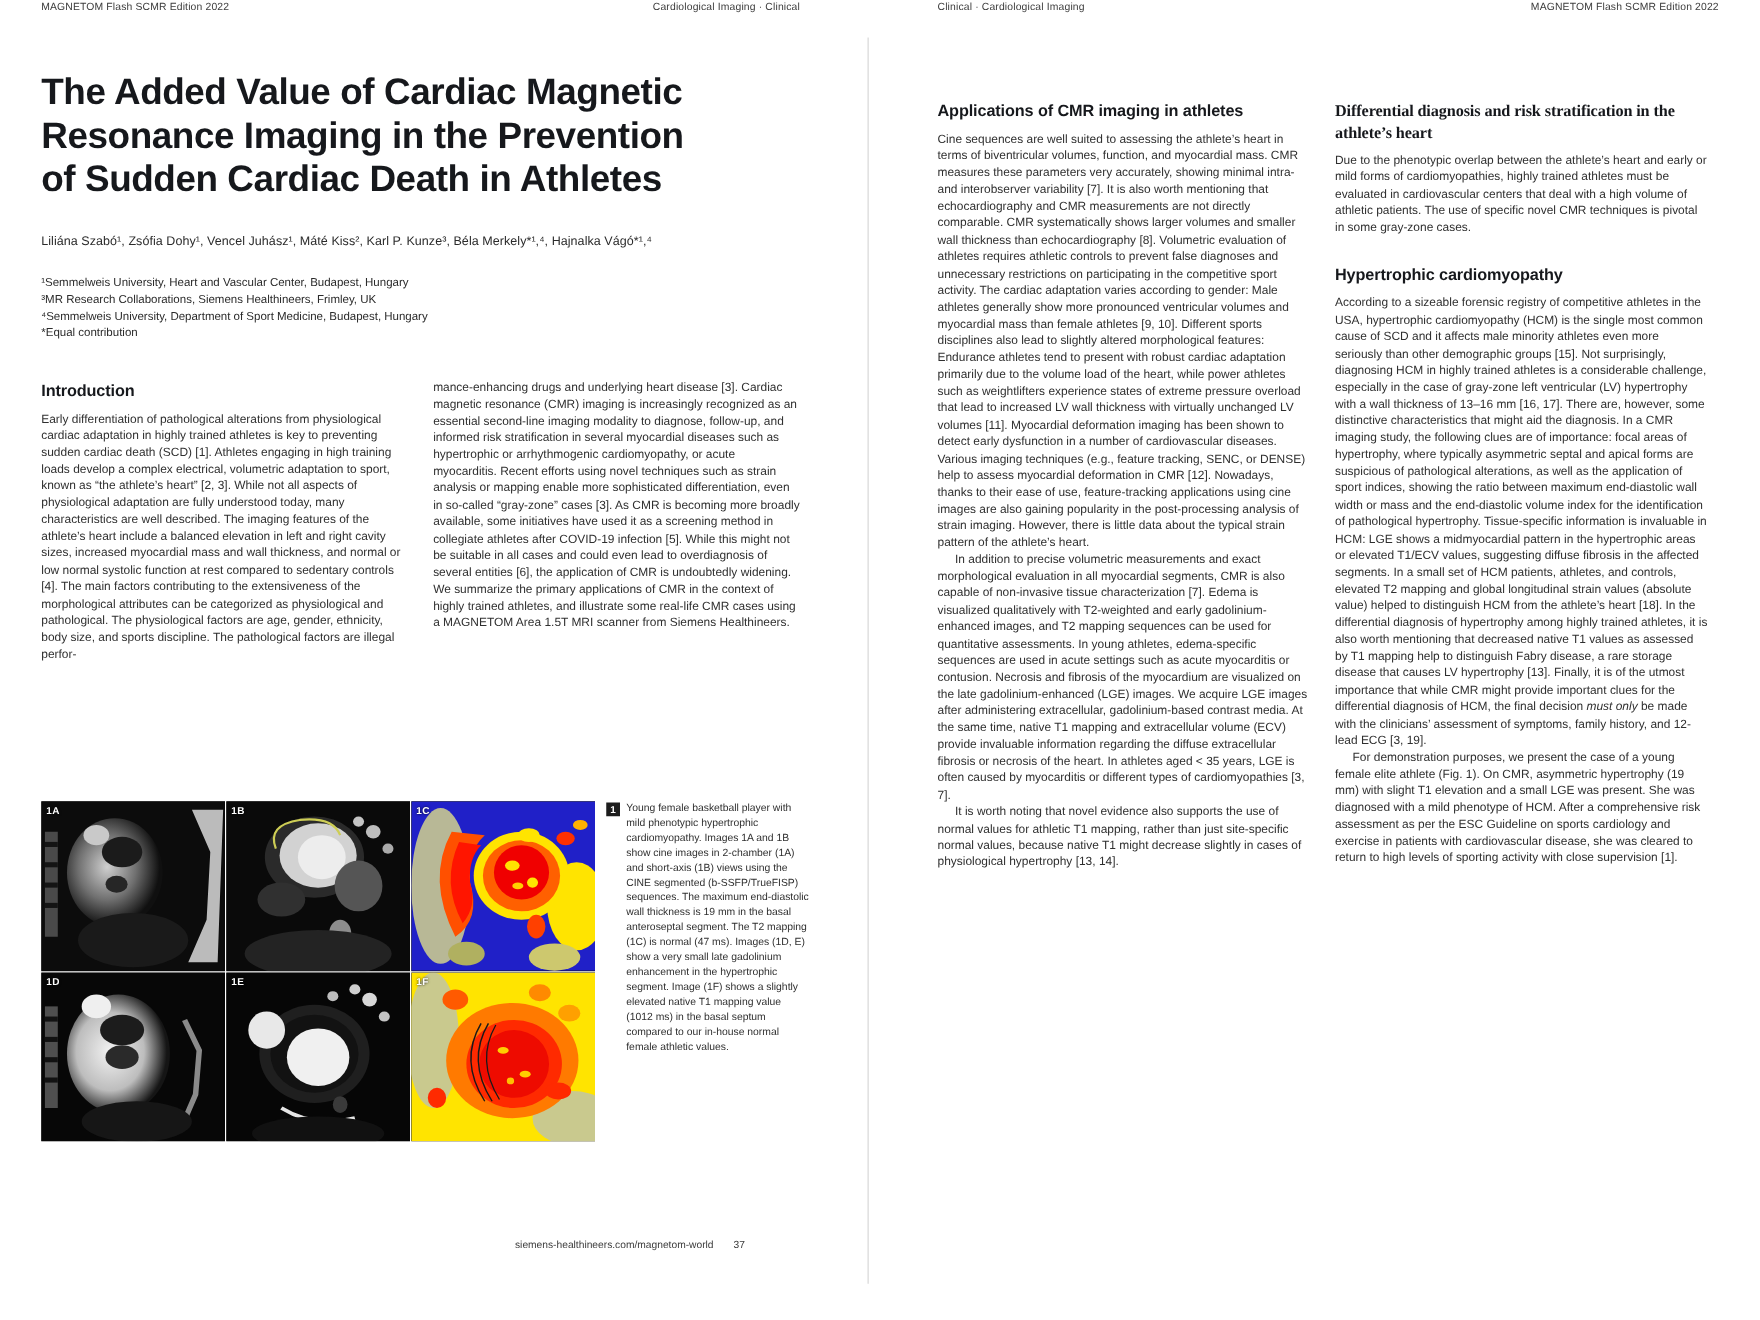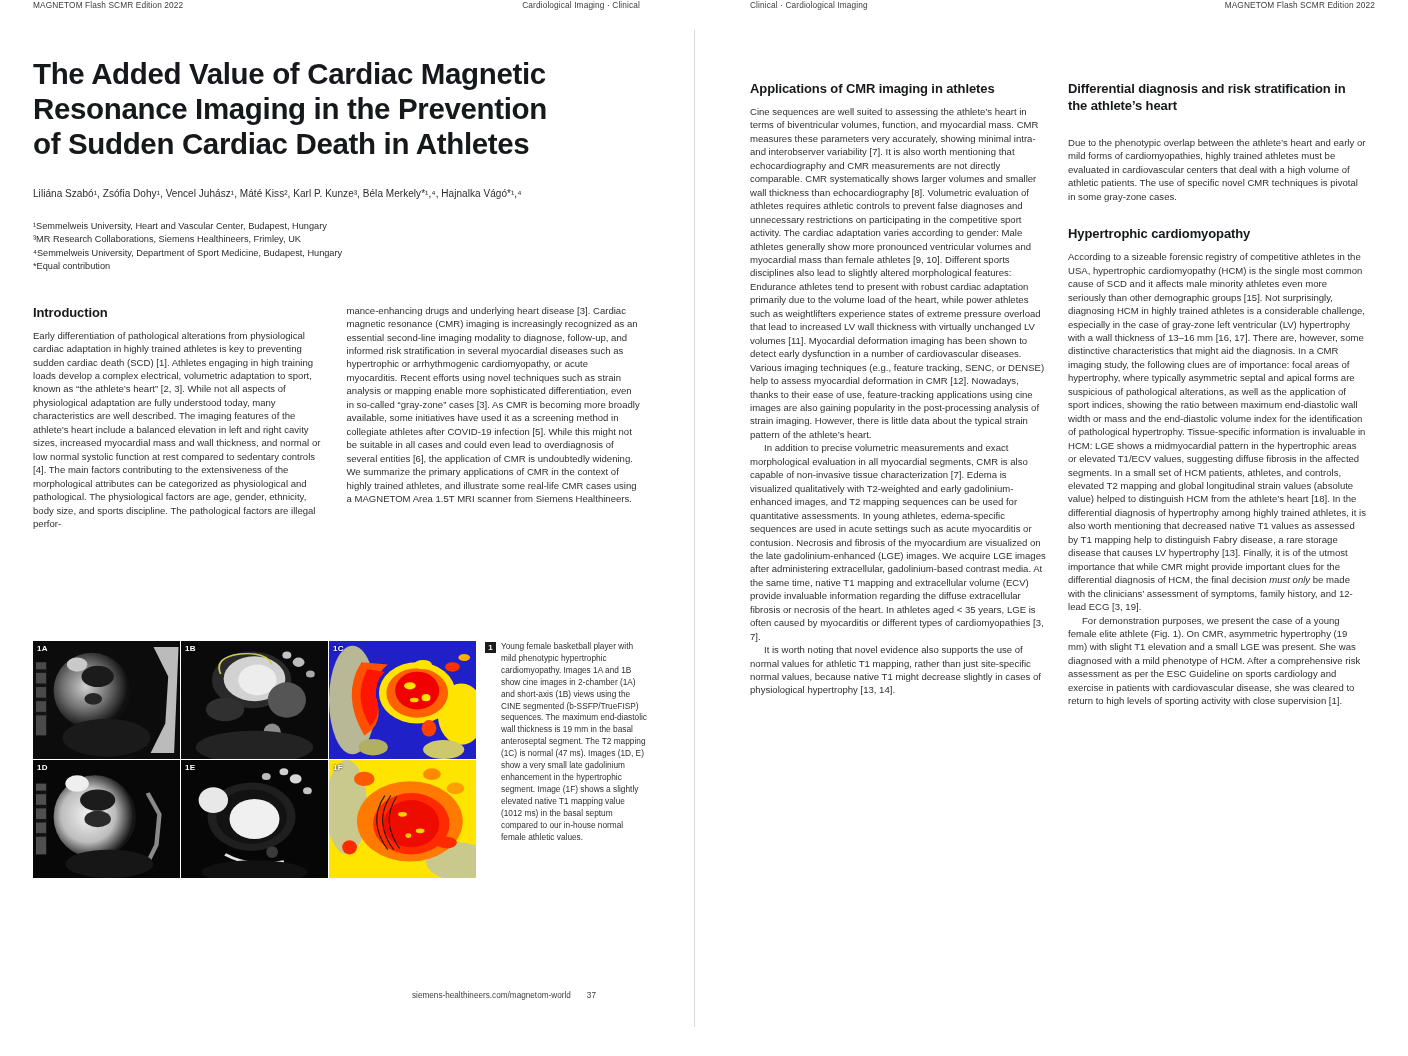--- a/index.html
+++ b/index.html
@@ -83,21 +83,21 @@
   .col { width: 298px; }
 
   h2.sec {
     font-size: 13px;
     line-height: 17px;
     font-weight: bold;
     margin: 0 0 8px 0;
     letter-spacing: -0.1px;
     color: #16181c;
   }
-  h2.sec.tight { margin-bottom: 22px; }
+  h2.sec.tight { margin-bottom: 8px; font-family: Liberation Serif, serif; }
 
   p.body {
     margin: 0;
     font-size: 9.55px;
     line-height: 13.45px;
     text-align: left;
     color: #2f2f2f;
     letter-spacing: 0.005px;
   }
   p.body + p.body { text-indent: 14px; }
@@ -107,21 +107,21 @@
   .figure-block {
     position: absolute;
     left: 33px;
     top: 641px;
     width: 615px;
     display: flex;
     gap: 9px;
   }
   .img-grid {
     width: 452px;
-    height: 237px;
+    height: 272px;
     display: grid;
     grid-template-columns: 1fr 1fr 1fr;
     grid-template-rows: 1fr 1fr;
     gap: 1px;
     background: #ffffff;
   }
   .mri {
     position: relative;
     overflow: hidden;
     background: #0a0a0a;

